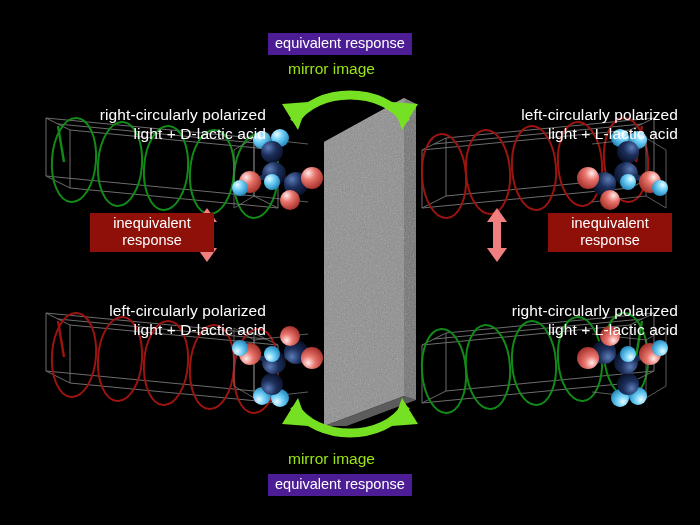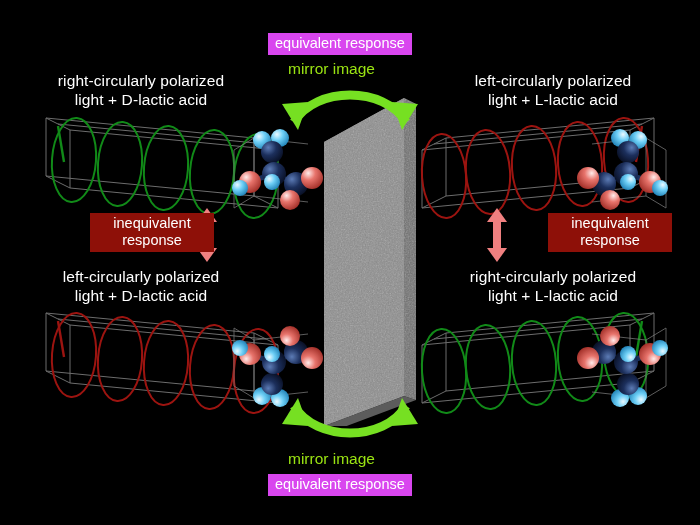--- a/index.html
+++ b/index.html
@@ -3,26 +3,26 @@
 <meta charset="utf-8">
 <title>Chirality mirror diagram</title>
 <style>
   html,body{margin:0;padding:0;background:#000;}
   body{width:700px;height:525px;overflow:hidden;
        font-family:"Liberation Sans","DejaVu Sans",sans-serif;}
   #stage{position:relative;width:700px;height:525px;background:#000;overflow:hidden;}
 
   
   .panel-label{position:absolute;color:#ffffff;font-size:15.5px;line-height:1.22;
-     text-align:center;font-weight:400;letter-spacing:.1px;white-space:pre-line;z-index:40;}
+     text-align:right;font-weight:400;letter-spacing:.1px;white-space:pre-line;z-index:40;margin-top:34px;}
 
   
   .badge{position:absolute;z-index:45;color:#fff;font-size:14.5px;line-height:1.18;
      text-align:center;padding:2px 7px 3px 7px;white-space:pre-line;}
-  .badge.blue{background:#d946ef;text-align:center;}
+  .badge.blue{background:#4c1d95;text-align:center;}
   .badge.red{background:#8e1008;margin-left:24px;}
 
   .mirror-word{position:absolute;z-index:45;color:#9ae312;font-size:15.5px;
      text-align:center;white-space:nowrap;}
 
   
   #mirror{position:absolute;left:296px;top:96px;width:128px;height:330px;z-index:20;}
 
   
   .quad{position:absolute;z-index:15;}

